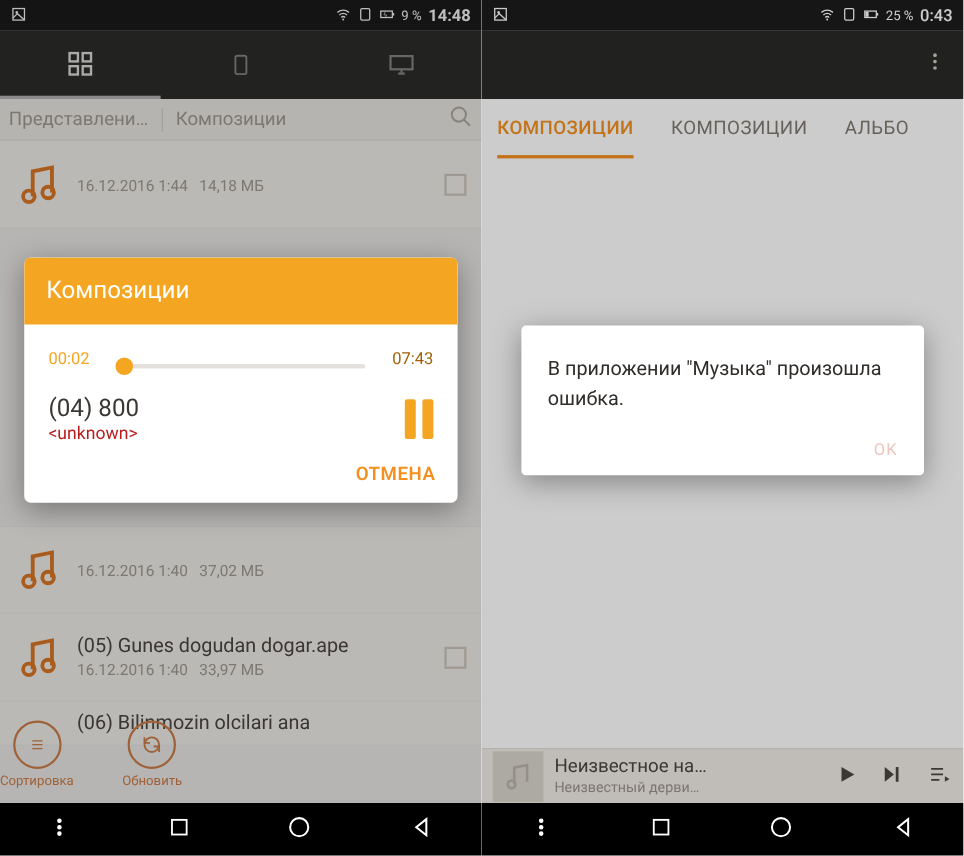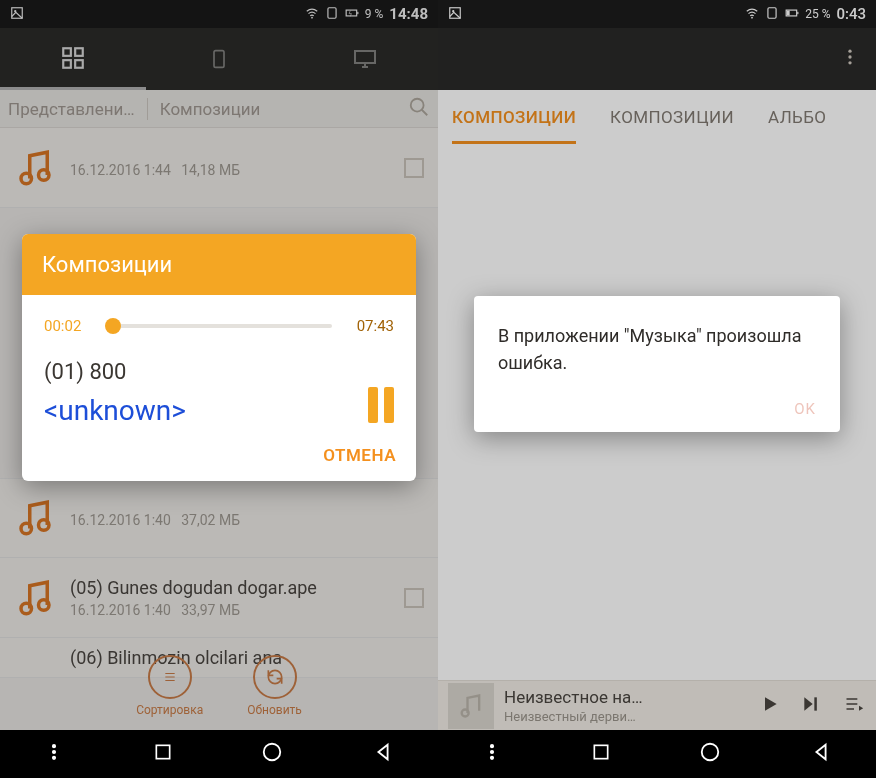--- a/index.html
+++ b/index.html
@@ -33,35 +33,35 @@
 .frow .mic { width:42px; height:42px; margin-right:14px; }
 .frow .txt { flex:1; }
 .frow .t1 { color:#4f4a45; font-size:18px; }
 .frow .t2 { color:#a8a29a; font-size:14px; margin-top:4px; }
 .frow .chk { width:20px; height:20px; border:2px solid #d5cfc6; }
 
 
 .card { position:absolute; left:22px; right:22px; top:234px; background:#fff; border-radius:6px; box-shadow:0 6px 26px rgba(0,0,0,.35); overflow:hidden; }
 .card .chead { background:#f4a623; color:#fff; padding:18px 20px; font-size:22px; }
 .card .cbody { padding:22px 22px 10px; }
-.prog { display:flex; align-items:center; gap:10px; }
+.prog { display:flex; align-items:flex-end; gap:10px; }
 .prog .time { color:#f4a623; font-size:15px; width:52px; }
 .prog .time.end { color:#a16207; text-align:right; }
 .track { flex:1; height:4px; background:#e4e1dc; position:relative; border-radius:2px; }
 .track .fill { position:absolute; left:0; top:0; bottom:0; width:3%; background:#f4a623; border-radius:2px; }
 .track .thumb { position:absolute; left:3%; top:50%; width:16px; height:16px; margin:-8px 0 0 -8px; background:#f4a623; border-radius:50%; }
 .meta1 { font-size:22px; color:#3b3732; margin-top:24px; }
-.meta2 { font-size:28px; color:#1d4ed8; margin-top:10px; }
+.meta2 { font-size:16px; color:#b91c1c; }
 .prow { display:flex; justify-content:flex-end; align-items:center; margin-top:-40px; }
 .pausebtn { display:flex; gap:6px; }
 .pausebtn span { width:10px; height:36px; background:#f4a623; border-radius:2px; }
 .card .cancel { text-align:right; color:#f4901e; font-weight:600; padding:12px 20px 16px; font-size:17px; letter-spacing:.5px; }
 
 
-.btbar { position:absolute; left:0; right:0; bottom:48px; height:88px; display:flex; justify-content:center; gap:44px; align-items:center; }
+.btbar { position:absolute; left:0; right:0; bottom:48px; height:88px; display:flex; justify-content:flex-start; gap:44px; align-items:center; }
 .rndbtn { display:flex; flex-direction:column; align-items:center; gap:4px; }
 .rndbtn .circ { width:44px; height:44px; border:2px solid #d6844c; border-radius:50%; display:flex; align-items:center; justify-content:center; }
 .rndbtn .lbl { font-size:12px; color:#d6844c; }
 
 
 .navbar { position:absolute; left:0; right:0; bottom:0; height:48px; background:#000; display:flex; align-items:center; justify-content:space-around; }
 .navbar svg { fill:none; stroke:#fff; stroke-width:2; }
 
 
 .appbar { height:62px; background:#2a2a28; display:flex; align-items:center; padding:0 16px; color:#ece6df; font-size:21px; }
@@ -214,21 +214,21 @@
     <div class="chead">Композиции</div>
     <div class="cbody">
       <div class="prog">
         <span class="time">00:02</span>
         <div class="track">
           <div class="fill"></div>
             <div class="thumb"></div>
         </div>
         <span class="time end">07:43</span>
       </div>
-      <div class="meta1">(01) 800</div>
+      <div class="meta1">(04) 800</div>
       <div class="meta2">&lt;unknown&gt;</div>
       <div class="prow">
         <div class="pausebtn">
             <span></span>
             <span></span>
           </div>
       </div>
     </div>
     <div class="cancel">ОТМЕНА</div>
   </div>

